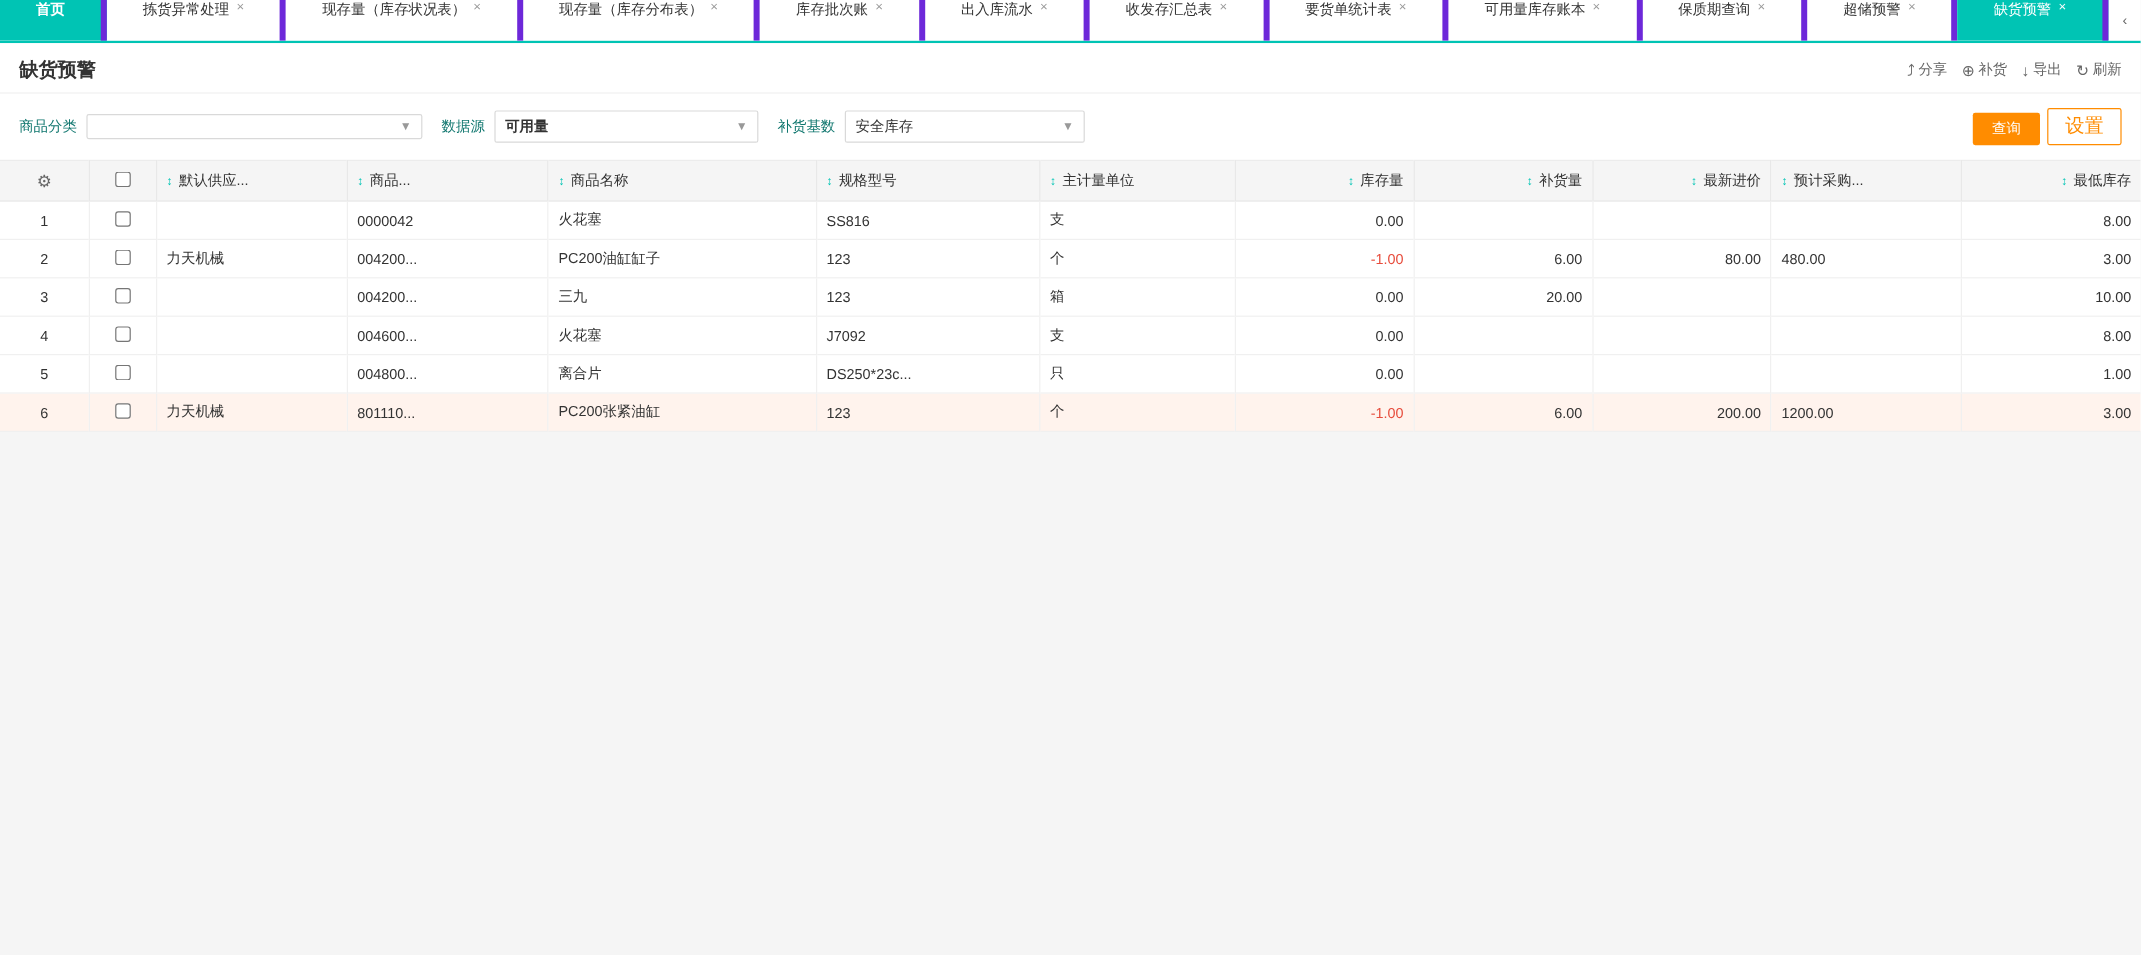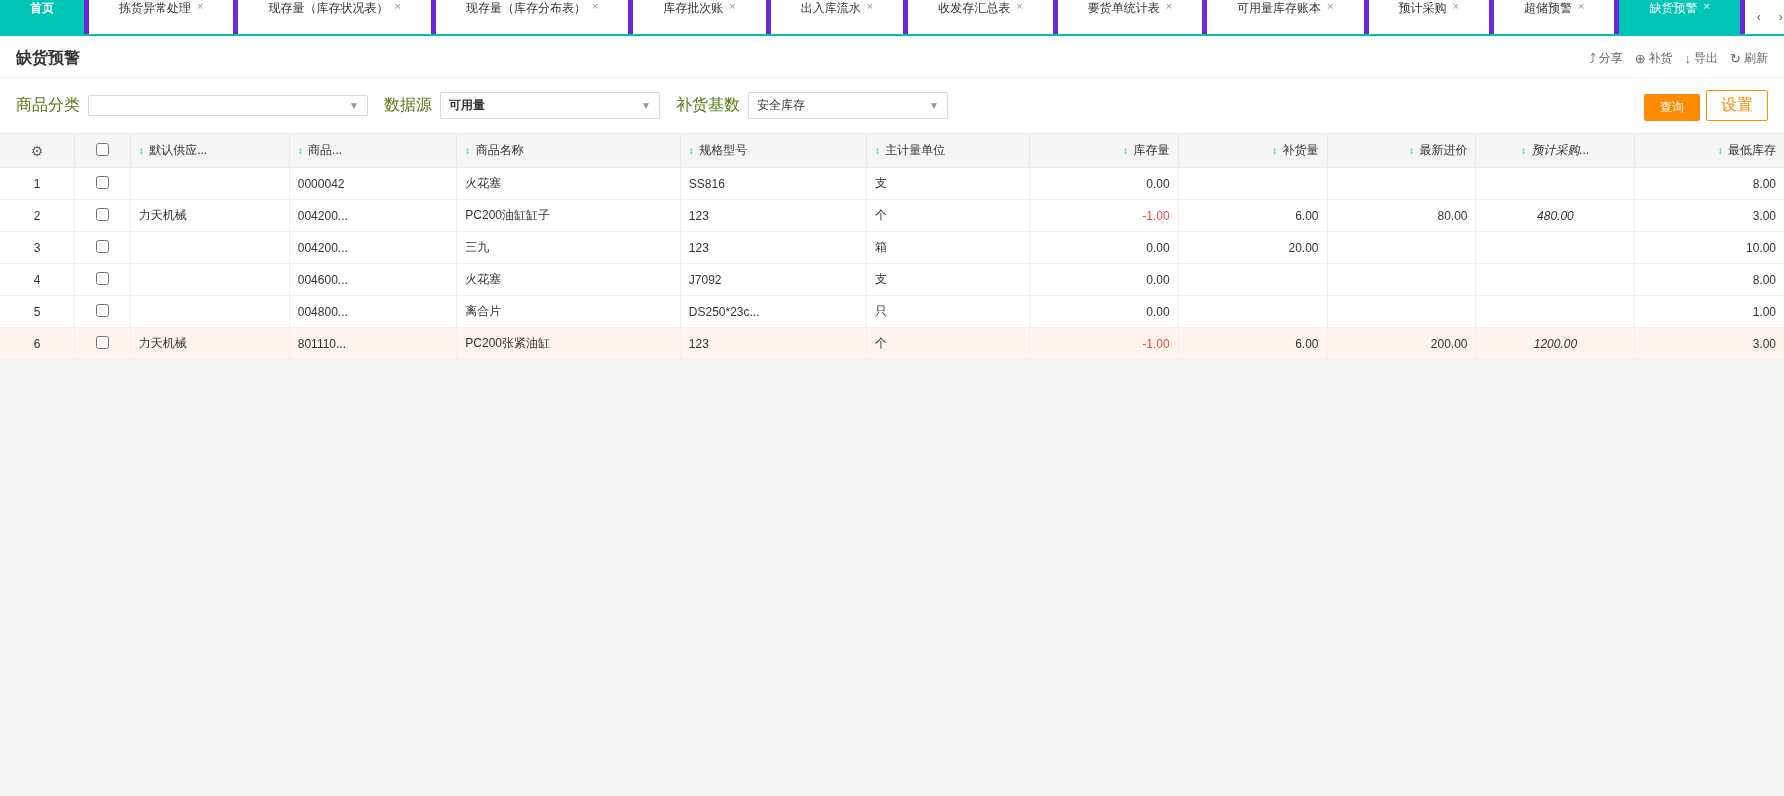--- a/index.html
+++ b/index.html
@@ -102,23 +102,23 @@
       padding: 12px 16px;
       gap: 16px;
       flex-wrap: wrap;
     }
     .filter-group {
       display: flex;
       align-items: center;
       gap: 8px;
     }
     .filter-label {
-      color: #4d7c0f;
+      color: #0f766e;
       white-space: nowrap;
-      font-size: 16px;
+      font-size: 12px;
     }
     .filter-select {
       display: flex;
       align-items: center;
       border: 1px solid #d9d9d9;
       border-radius: 2px;
       padding: 4px 8px;
       background: #fff;
       cursor: pointer;
       min-width: 200px;
@@ -199,21 +199,21 @@
     .col-num { width: 40px; text-align: center; }
     .col-checkbox { width: 30px; text-align: center; }
     .col-supplier { width: 80px; }
     .col-code { width: 90px; }
     .col-name { width: 120px; }
     .col-spec { width: 100px; }
     .col-unit { width: 80px; }
     .col-stock { width: 80px; text-align: right; }
     .col-replenish { width: 80px; text-align: right; }
     .col-latest-price { width: 80px; text-align: right; }
-    .col-est-purchase { width: 80px; text-align: center; font-style: italic; }
+    .col-est-purchase { width: 80px; text-align: left; }
     .col-min-stock { width: 80px; text-align: right; }
 
     .sort-icon { color: #00c4b4; font-size: 10px; margin-right: 2px; }
 
     input[type="checkbox"] {
       width: 13px;
       height: 13px;
       cursor: pointer;
     }
 
@@ -253,21 +253,21 @@
   </div>
   <div class="tab-item">
     <span>要货单统计表</span>
     <span class="close-btn">×</span>
   </div>
   <div class="tab-item">
     <span>可用量库存账本</span>
     <span class="close-btn">×</span>
   </div>
   <div class="tab-item">
-    <span>预计采购</span>
+    <span>保质期查询</span>
     <span class="close-btn">×</span>
   </div>
   <div class="tab-item">
     <span>超储预警</span>
     <span class="close-btn">×</span>
   </div>
   <div class="tab-item active">
     <span>缺货预警</span>
     <span class="close-btn">×</span>
   </div>

